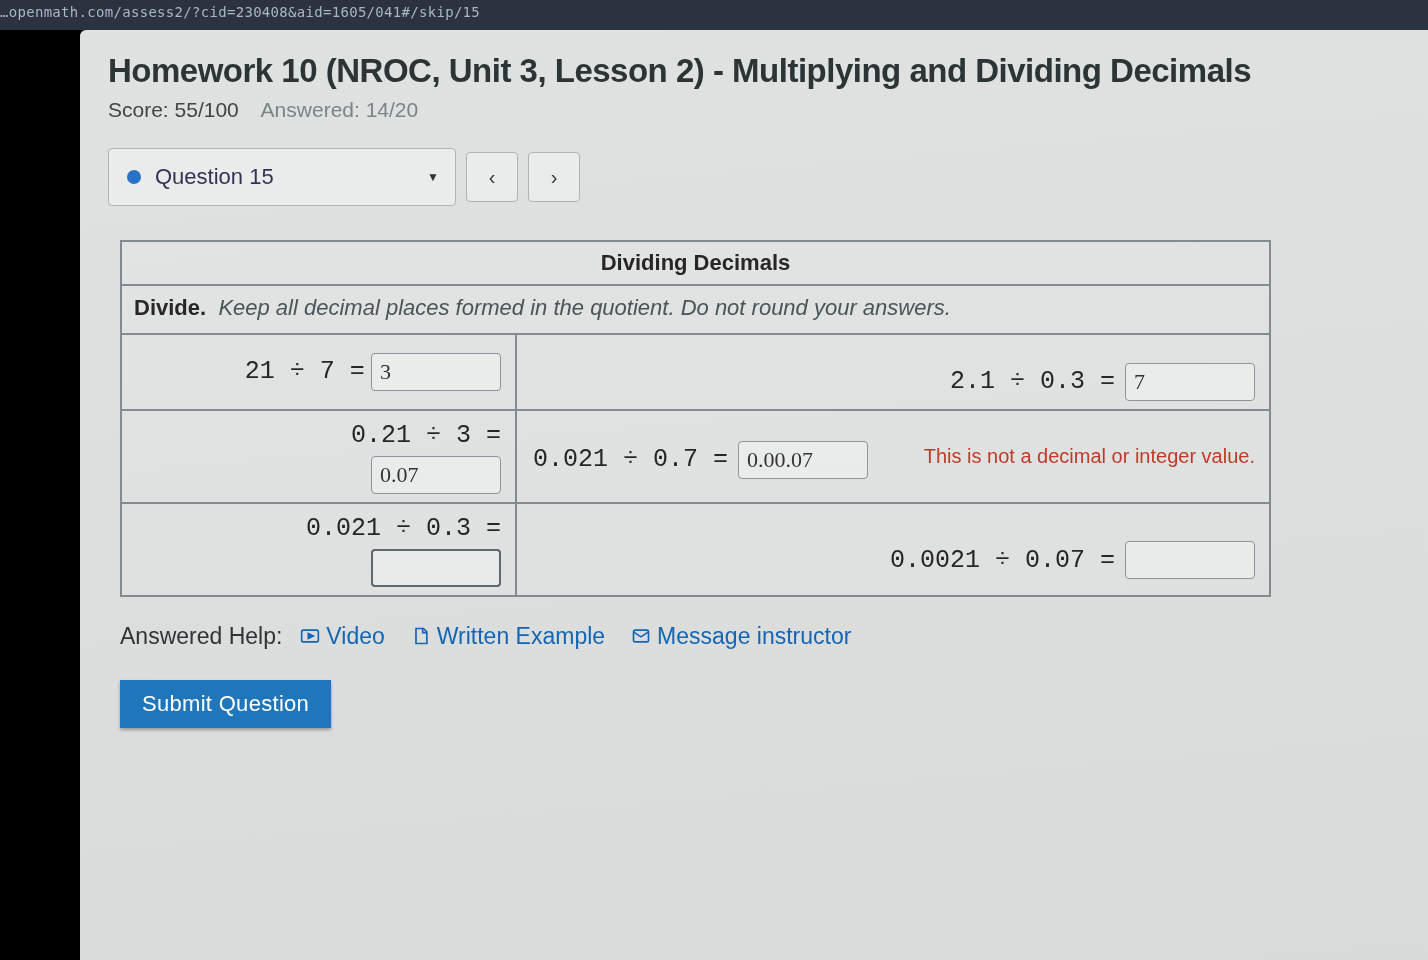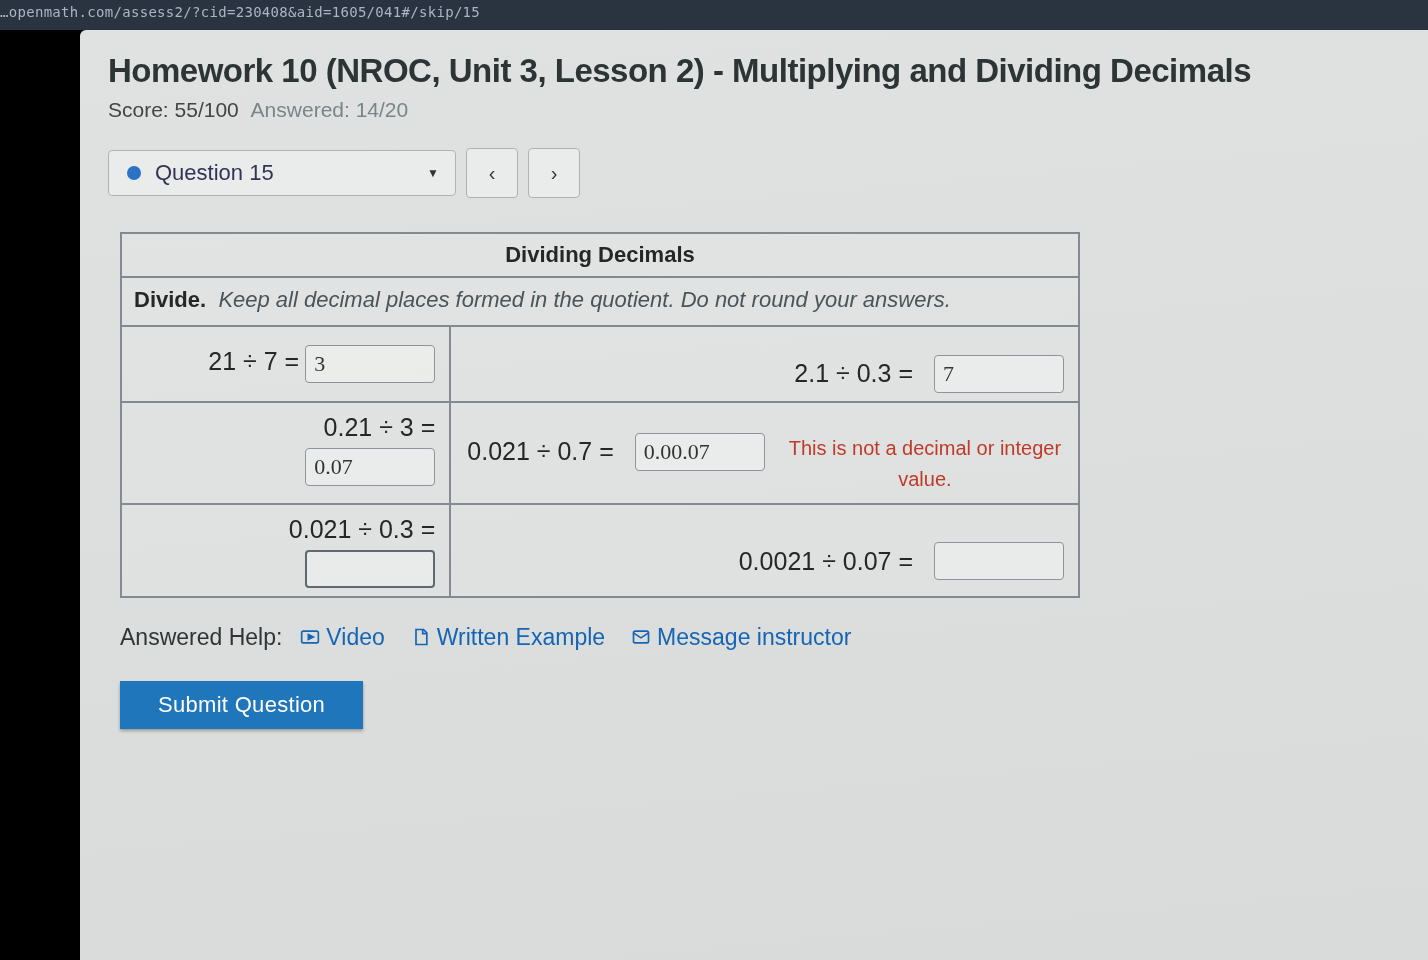--- a/index.html
+++ b/index.html
@@ -39,35 +39,35 @@
       white-space: nowrap;
       letter-spacing: -0.5px;
     }
     .score-line {
       font-size: 21px;
       color: #444;
       margin-bottom: 26px;
     }
     .score-line .answered {
       color: #7a8589;
-      margin-left: 6px;
+      margin-left: 16px;
     }
     .question-nav {
       display: flex;
       align-items: center;
       gap: 10px;
       margin-bottom: 34px;
     }
     .question-dropdown {
       display: flex;
       align-items: center;
       border: 1px solid #aeb3b6;
       border-radius: 4px;
       background: rgba(244,246,244,0.55);
-      height: 46px;
+      height: 58px;
       padding: 0 44px 0 18px;
       font-size: 22px;
       color: #335;
       cursor: pointer;
       position: relative;
       width: 348px;
     }
     .question-dropdown .dot {
       width: 14px; height: 14px; border-radius: 50%;
       background: #2a72c5; margin-right: 14px;
@@ -84,21 +84,21 @@
       color: #333;
       cursor: pointer;
       display: flex;
       align-items: center;
       justify-content: center;
     }
     .question-content { padding-left: 12px; }
     table.question-table {
       border-collapse: collapse;
       border: 2px solid #838a92;
-      width: 960px;
+      width: 1151px;
       background: rgba(255,255,255,0.1);
     }
     table.question-table td, table.question-table th {
       border: 2px solid #838a92;
       padding: 8px 14px;
       font-size: 22px;
       color: #262626;
     }
     .table-title {
       text-align: center;
@@ -112,40 +112,40 @@
       padding: 8px 12px 10px 12px !important;
       border-radius: 23px;
     }
     .instructions b { font-style: normal; font-weight: bold; }
     .instructions em { font-style: italic; color: #4a5459; }
     .cell {
       height: 62px;
       vertical-align: middle;
     }
     .cell-multi { height: 90px; vertical-align: top; padding-top: 10px !important; }
-    .expr { font-family: Liberation Sans, sans-serif; font-size: 25px; }
+    .expr { font-family: Liberation Mono, monospace; font-size: 25px; }
     .answer-input {
       display: inline-block;
       width: 130px;
       height: 38px;
       border: 1.5px solid #8d949b;
       border-radius: 4px;
       background: rgba(255,255,255,0.35);
       font-family: "Times New Roman", serif;
       font-size: 22px;
       padding: 2px 8px;
       color: #333;
       vertical-align: middle;
     }
     .answer-input.focused {
       border: 2px solid #5d6870;
     }
     .left-col { width: 330px; text-align: right; padding-right: 14px !important; }
     .right-col { width: 630px; text-align:left; padding-left: 16px !important; position: relative; }
-    .right-block { display:flex; align-items:center; gap:21px; width:100%;margin-top:20px; }
+    .right-block { display:flex; align-items:center; gap:10px; width:100%;margin-top:20px; }
     .right-block .expr { flex: 0 0 auto; }
     .error-text {
       color: #c03a2a;
       font-size: 20px;
       font-family: "Segoe UI", Arial, sans-serif;
       text-align: center;
       line-height: 1.55;
       margin-left: auto;
     }
     .help-line {
@@ -167,21 +167,21 @@
       margin-right: 8px;
     }
     .help-link svg { width: 20px; height: 20px; }
     .submit-btn {
       margin-top: 30px;
       background: #1f76ba;
       color: #fff;
       font-size: 22px;
       font-weight: 400;
       border: none;
-      padding: 11px 38px;
+      padding: 11px 22px;
       cursor: pointer;
       box-shadow: 0 2px 3px rgba(0,0,0,0.3);
       letter-spacing: 0.3px;
     }
   </style>
 </head>
 <body>
 
 <div class="browser-bar">
   <span>…openmath.com/assess2/?cid=230408&amp;aid=1605/041#/skip/15</span>

